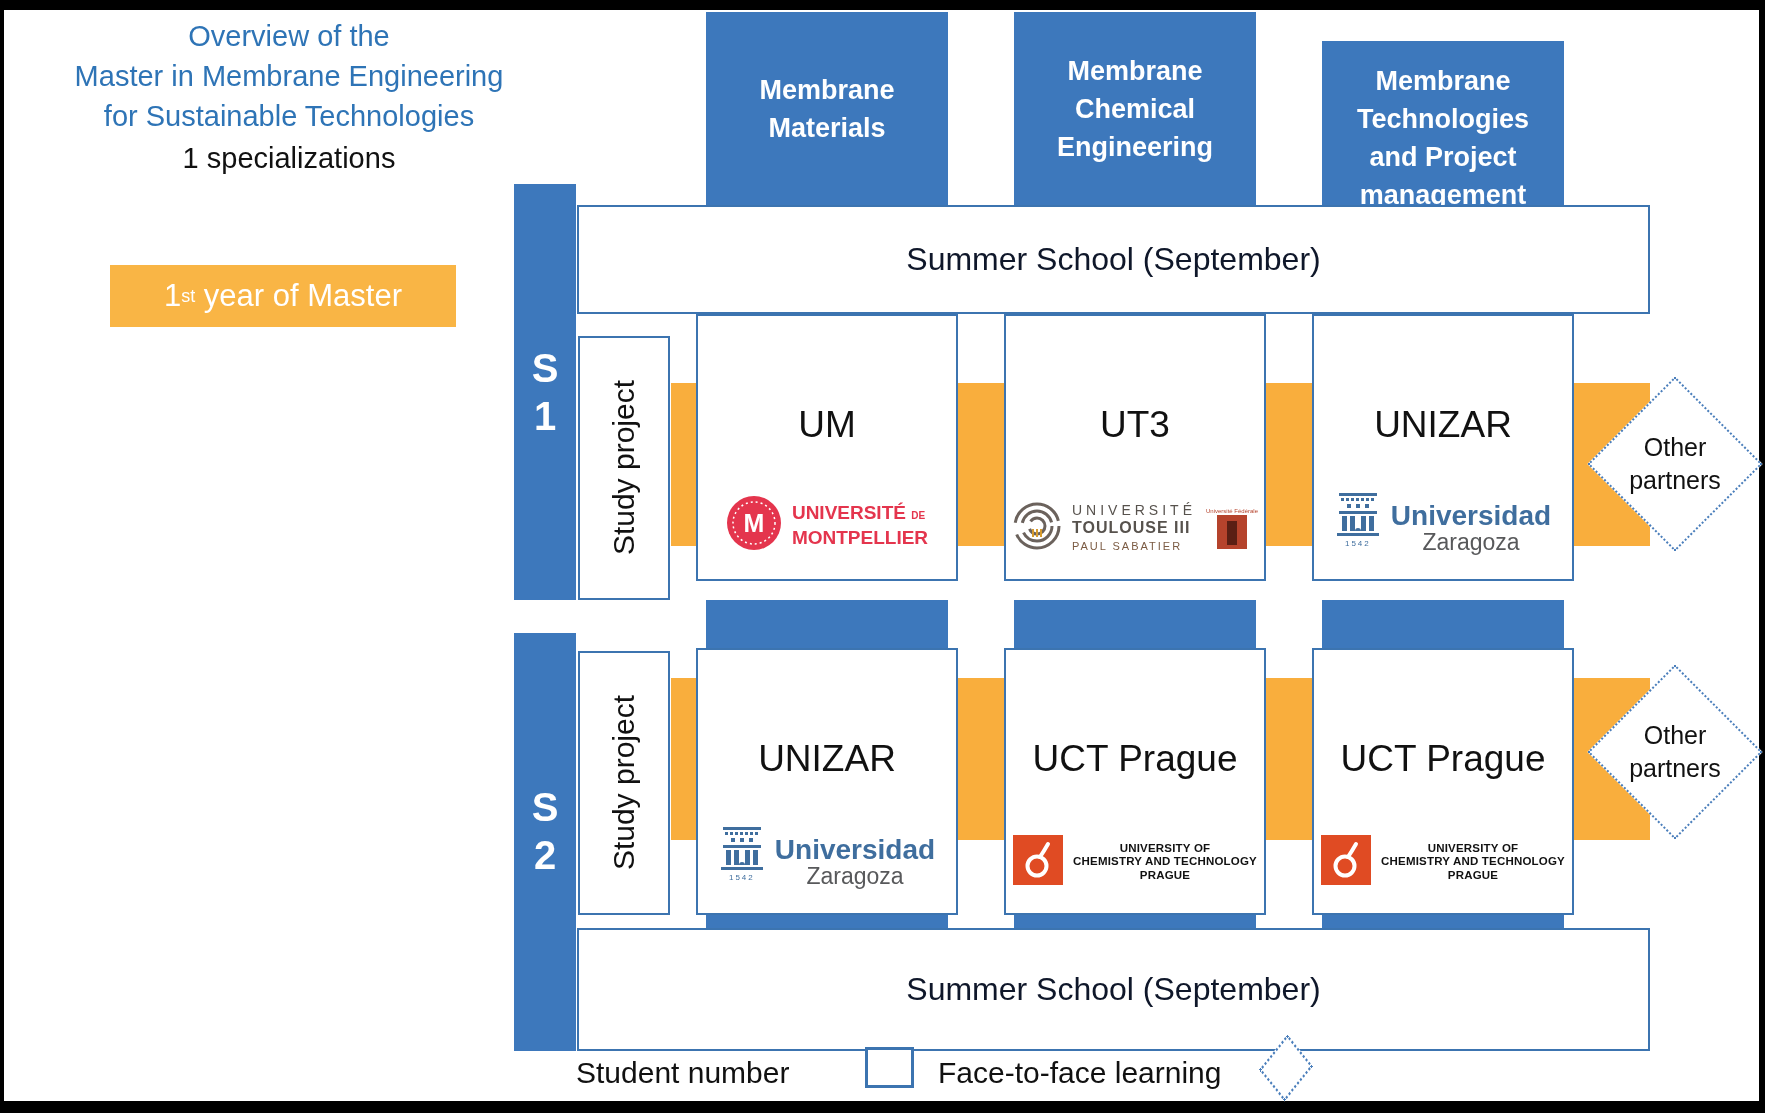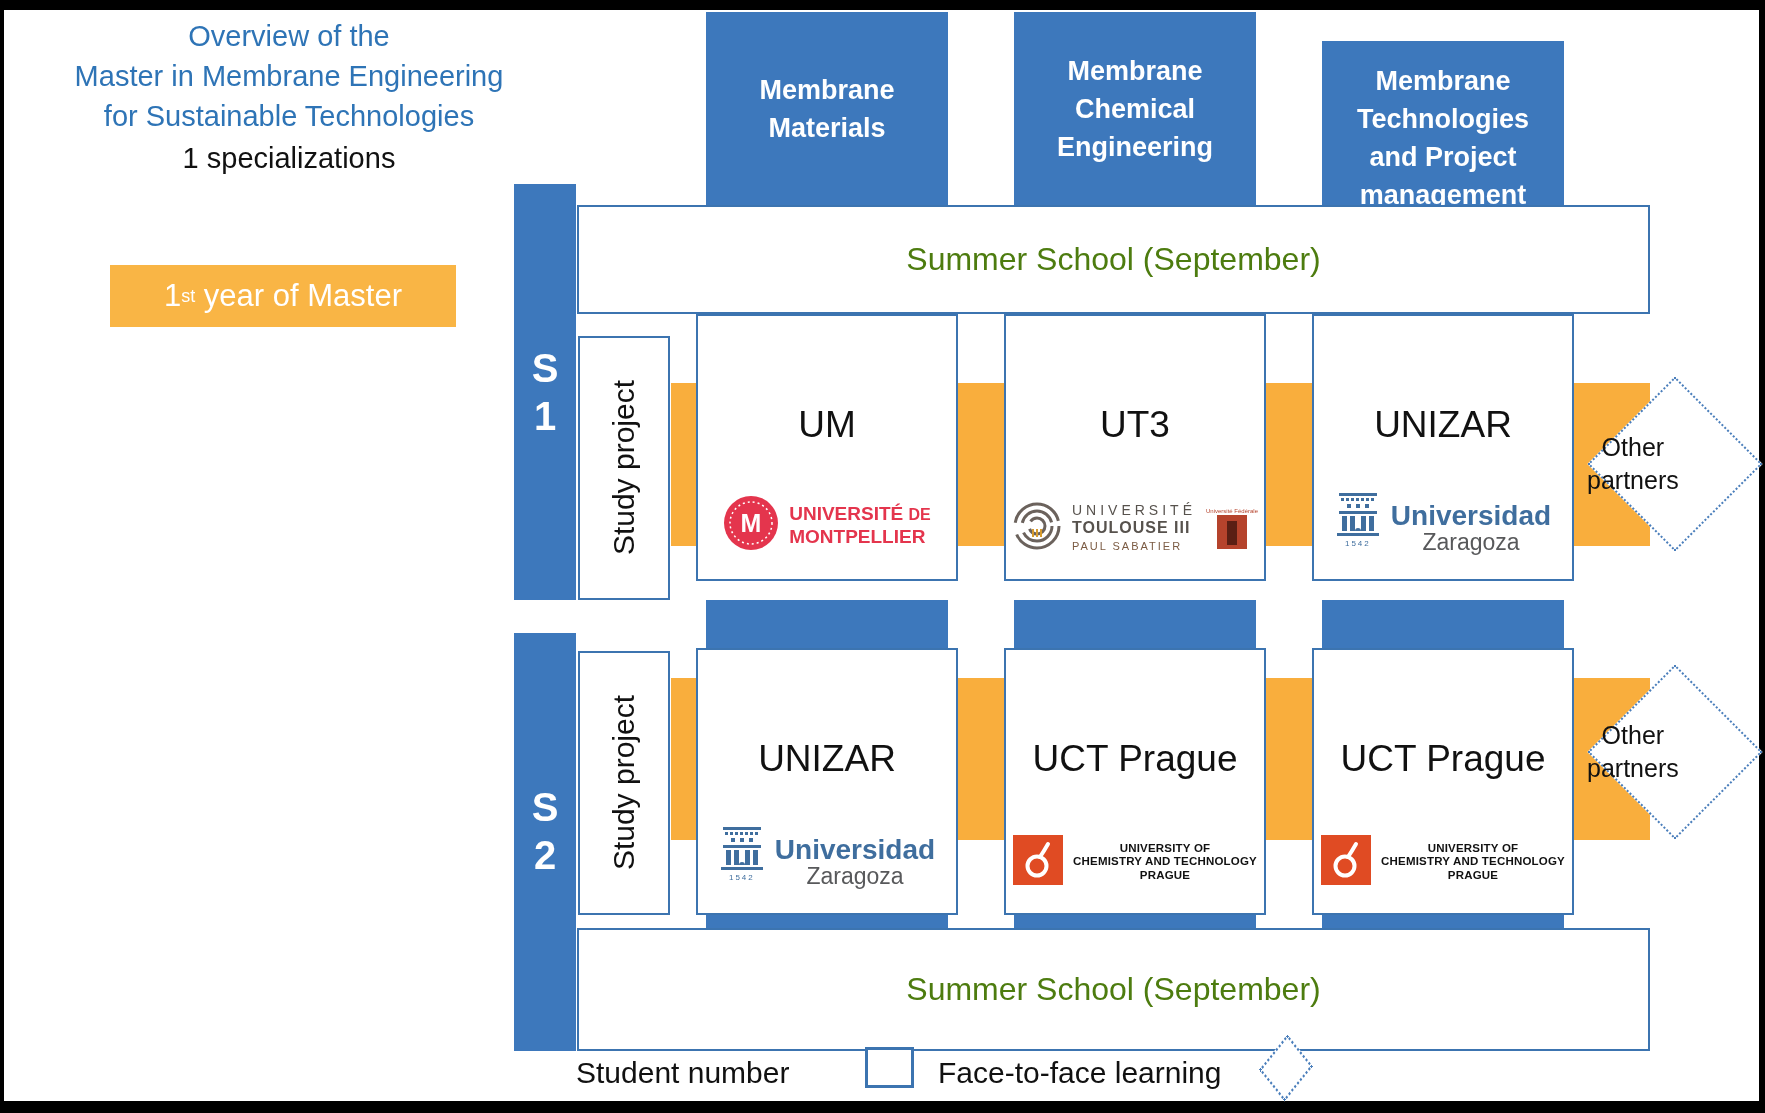--- a/index.html
+++ b/index.html
@@ -39,21 +39,21 @@
   
   .hdr{position:absolute;top:12px;height:193px;width:242px;background:var(--blue);
     color:#fff;font-weight:bold;font-size:27px;line-height:38px;
     display:flex;align-items:center;justify-content:center;text-align:center;
     padding:0 14px;box-sizing:border-box;z-index:1;}
   .hdr.c1{left:706px;}.hdr.c2{left:1014px;}.hdr.c3{left:1322px;margin-top:29px;}
 
   
   .ssbox{position:absolute;left:577px;width:1073px;background:#fff;
     border:2px solid var(--border);box-sizing:border-box;z-index:2;
-    display:flex;align-items:center;justify-content:center;font-size:32px;color:#4d7c0f;}
+    display:flex;align-items:center;justify-content:center;font-size:32px;color:#0f172a;}
   .ss1{top:205px;height:109px;}
   .ss2{top:928px;height:123px;}
 
   
   .sbar{position:absolute;left:514px;width:62px;background:var(--blue);z-index:2;
     color:#fff;font-weight:bold;font-size:40px;line-height:48px;text-align:center;}
   .sbar.s1{top:184px;height:416px;}
   .sbar.s2{top:633px;height:418px;}
   .sbar .lbl{display:block;margin-top:160px;}
   .sbar.s2 .lbl{margin-top:150px;}
@@ -82,21 +82,21 @@
   .cell{position:absolute;width:262px;height:267px;background:#fff;
     border:2px solid var(--border);box-sizing:border-box;z-index:2;
     display:flex;flex-direction:column;align-items:center;}
   .cell.c1{left:696px;}.cell.c2{left:1004px;}.cell.c3{left:1312px;}
   .cell.r1{top:314px;}.cell.r2{top:648px;}
   .cell .abbr{font-size:37px;color:#111;margin-top:88px;}
   .cell .logo{margin-top:auto;margin-bottom:24px;display:flex;align-items:center;gap:10px;}
 
   
   .um-text{color:var(--um-red);font-weight:bold;text-align:left;line-height:22px;font-size:19px;}
-  .um-text .sm{font-size:16px;}
+  .um-text .sm{font-size:10px;}
 
   
   .ut3-text{text-align:left;line-height:17px;}
   .ut3-l1{font-size:14px;letter-spacing:4px;color:#57524D;}
   .ut3-l2{font-size:16px;font-weight:bold;letter-spacing:1px;color:#57524D;}
   .ut3-l3{font-size:11px;letter-spacing:2px;color:#7B5B43;text-align:center;}
   .fed-badge{display:flex;flex-direction:column;align-items:center;}
   .fed-caption{font-size:6px;color:#B5432C;line-height:7px;}
   .fed-box{width:30px;height:34px;background:#B5432C;position:relative;}
   .fed-box::after{content:"";position:absolute;left:10px;top:6px;width:10px;height:24px;background:#5A1F14;}
@@ -106,21 +106,21 @@
   .uz-year{font-size:8px;letter-spacing:2px;color:var(--uz-blue);margin-top:2px;}
   .uz-text{text-align:center;margin-top:16px;}
   .uz-l1{font-size:28px;font-weight:bold;color:var(--uz-blue);line-height:28px;}
   .uz-l2{font-size:23px;color:#58595B;line-height:25px;}
 
   
   .uct-text{text-align:center;font-size:11.5px;font-weight:bold;color:#111;line-height:13.5px;letter-spacing:0.2px;}
 
   
   .diamond{position:absolute;width:176px;height:176px;z-index:3;
-    display:flex;flex-direction:column;align-items:flex-start;justify-content:center;text-align:center;}
+    display:flex;flex-direction:column;align-items:center;justify-content:center;text-align:center;}
   .diamond::before{content:"";position:absolute;inset:26px;background:#fff;
     border:2px dotted var(--dot-blue);transform:rotate(45deg);}
   .diamond.d1{left:1587px;top:376px;}
   .diamond.d2{left:1587px;top:664px;}
   .diamond .dtext{position:relative;font-size:25px;color:#111;line-height:33px;}
 
   
   .legend-text{position:absolute;top:1056px;font-size:30px;color:#111;z-index:2;}
   .lg-student{left:576px;}
   .lg-face{left:938px;}

